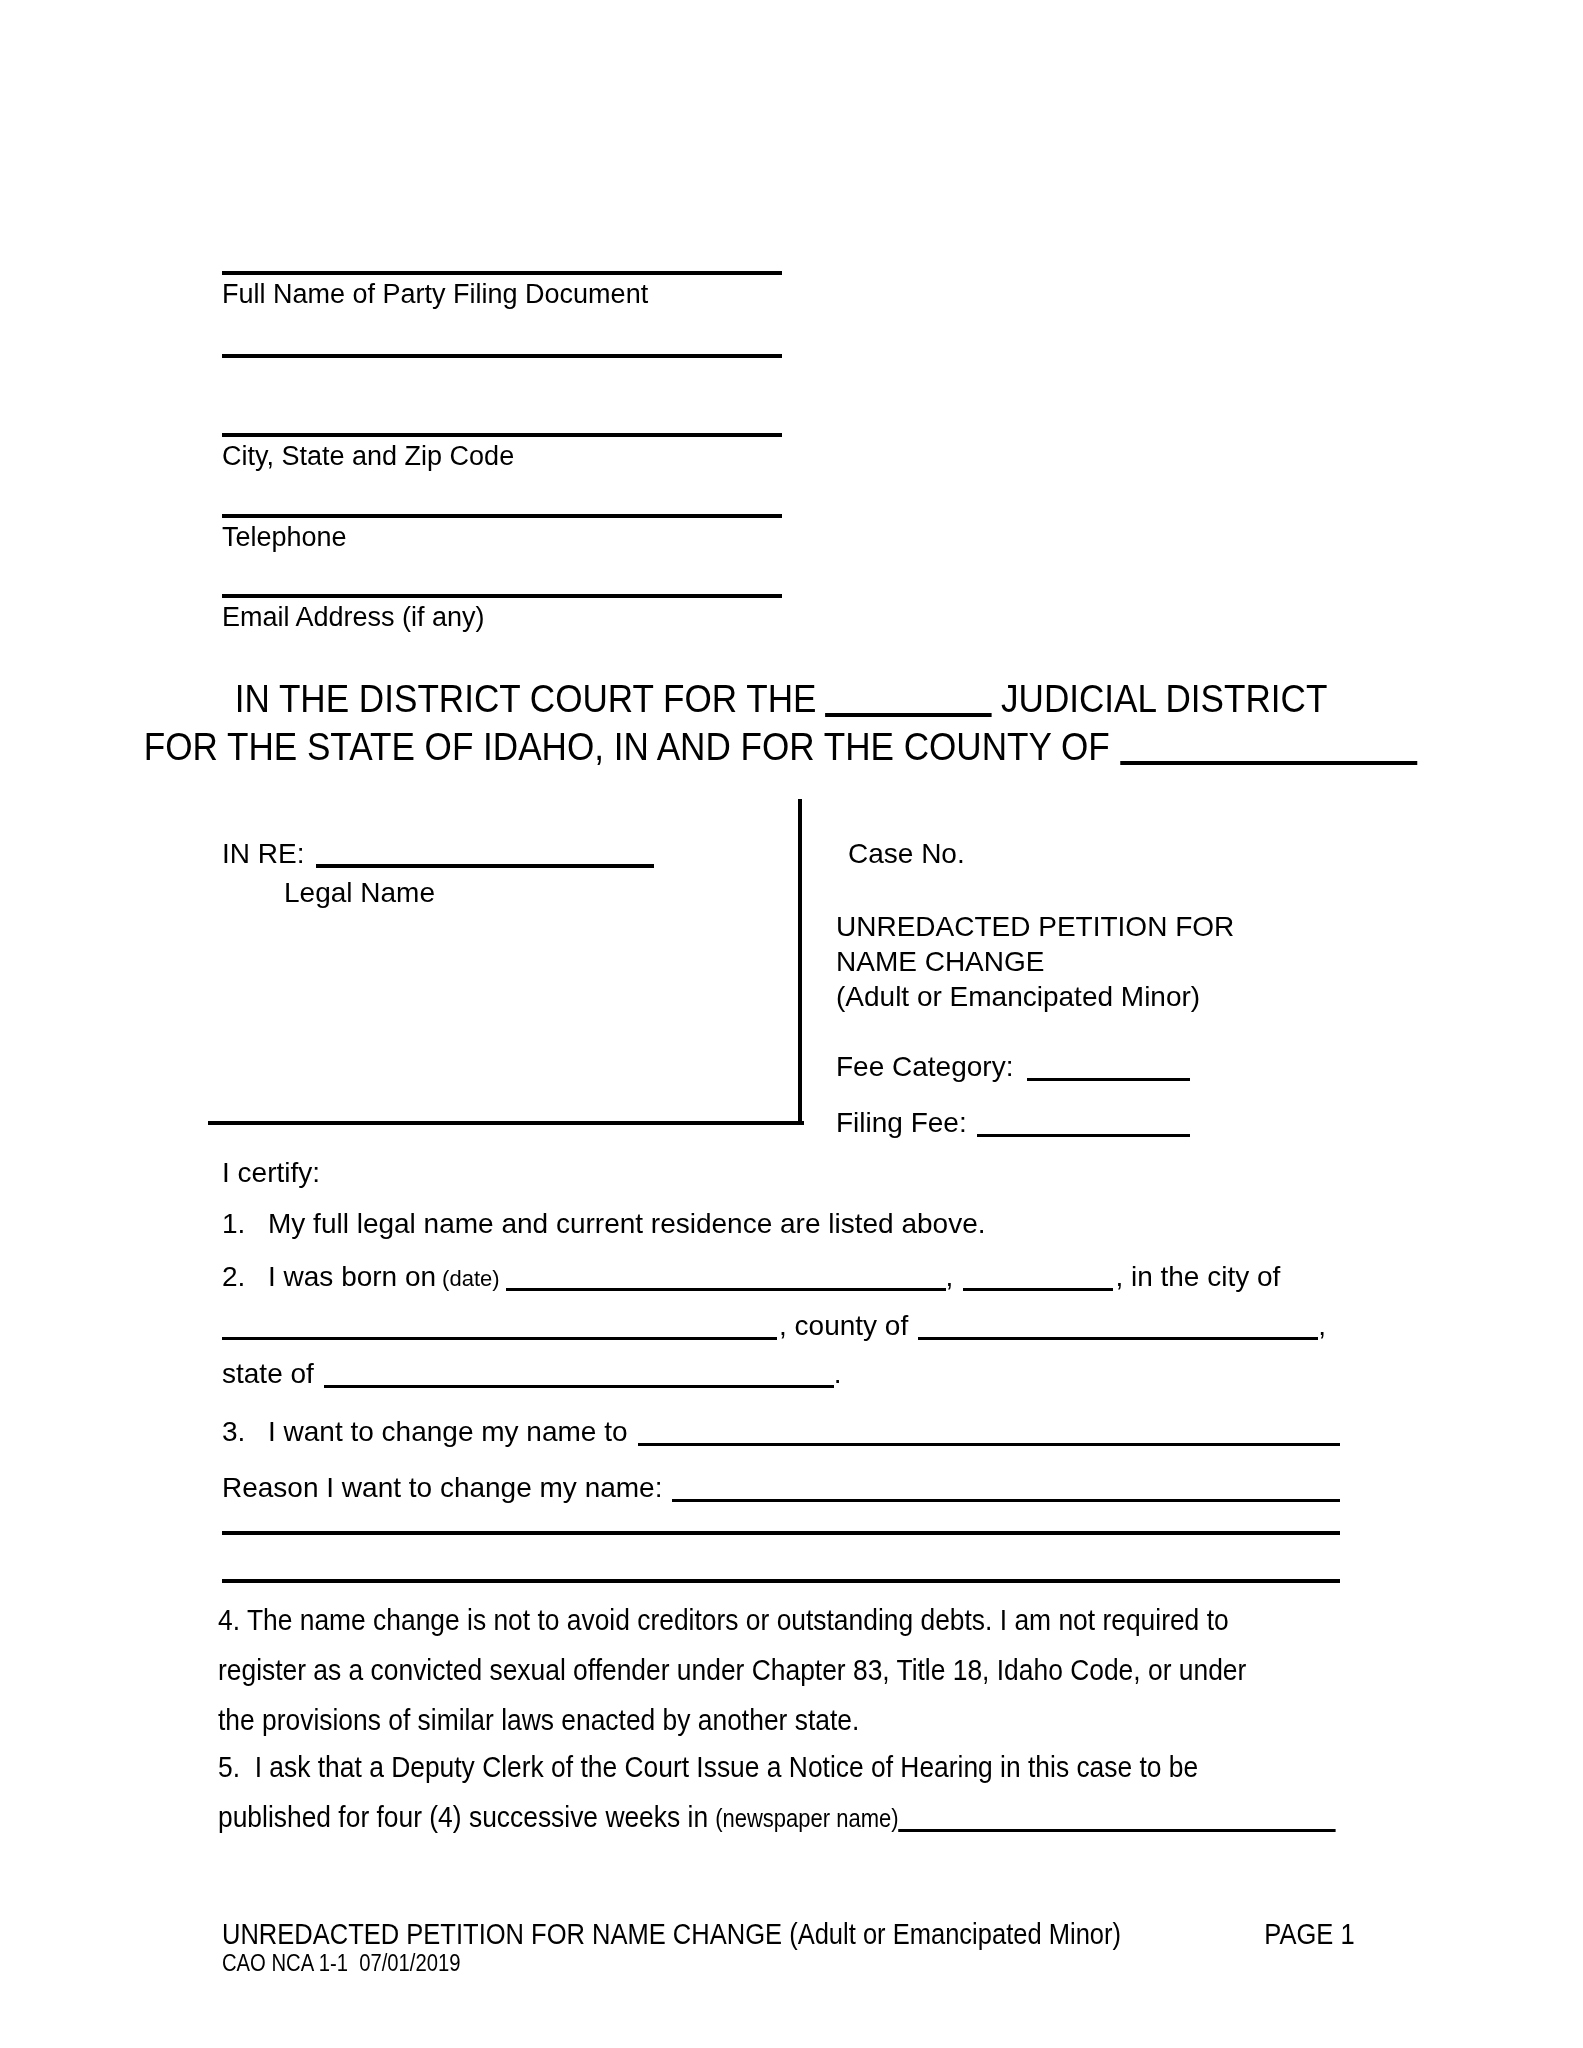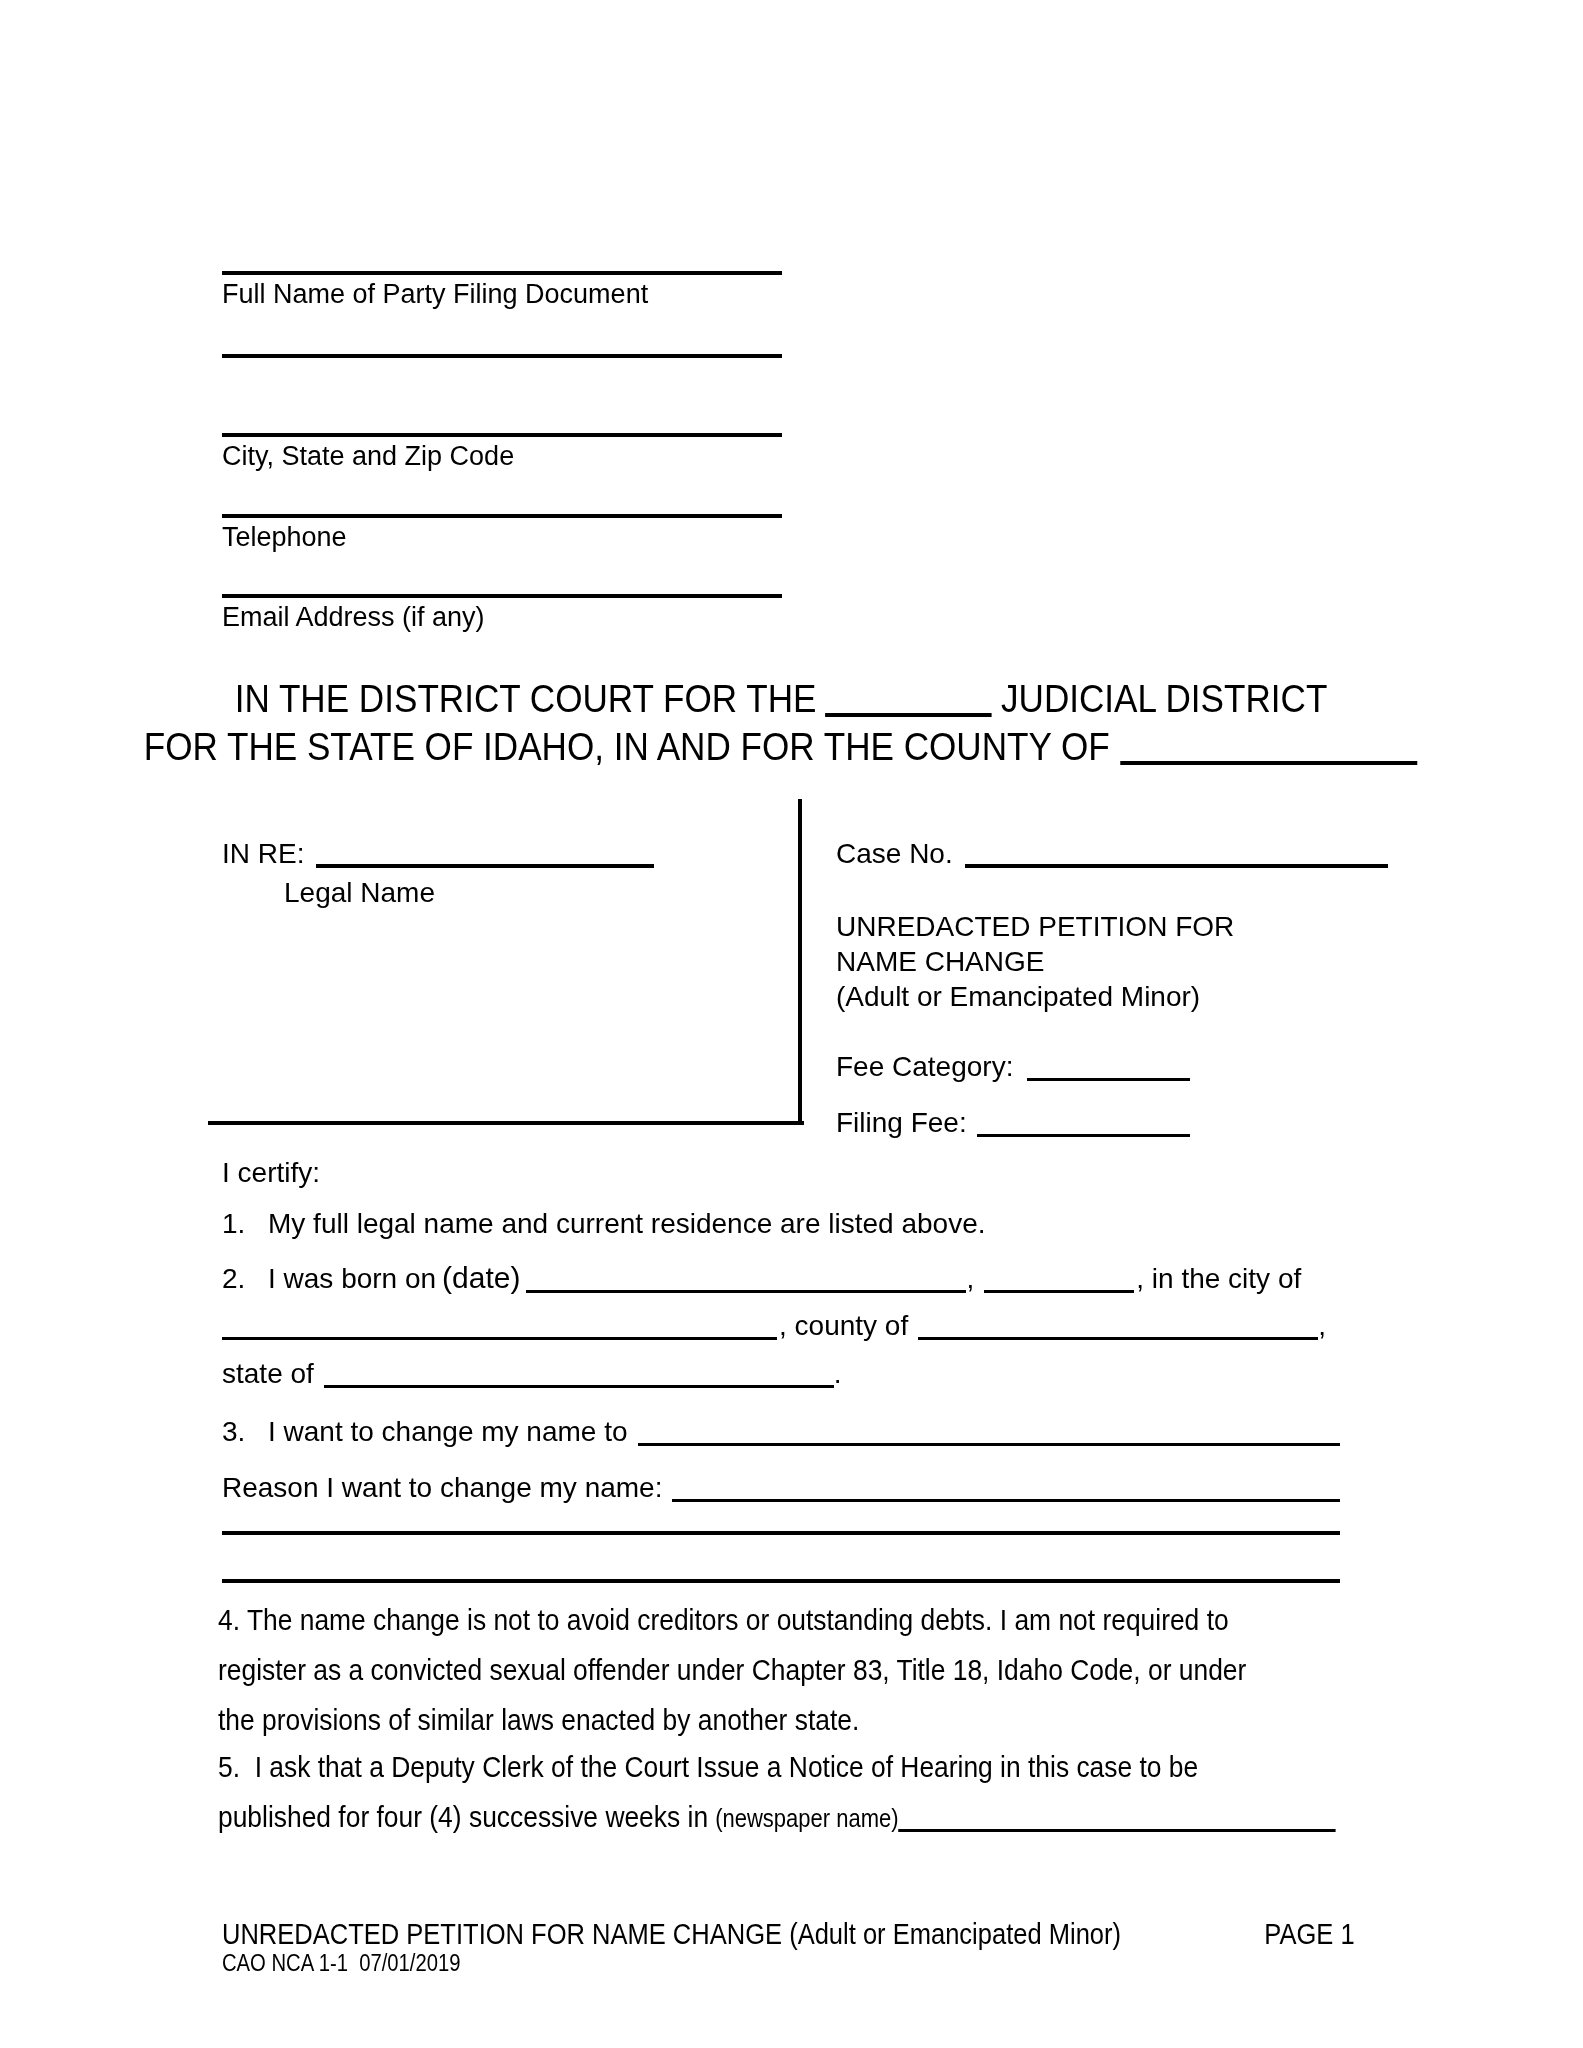--- a/index.html
+++ b/index.html
@@ -6,21 +6,21 @@
   .page{
     position:relative;
     width:1583px;height:2048px;
     background:#ffffff;
     font-family:Liberation Sans, sans-serif;
     color:#000;
     overflow:hidden;
   }
   .abs{position:absolute;}
   .t{font-size:28px;line-height:1.2;white-space:nowrap;}
-  .sm{font-size:30px;}
+  .sm{font-size:22px;}
   .fl{display:flex;align-items:baseline;}
   .num{display:inline-block;width:46px;flex:0 0 46px;}
   .ul{position:relative;top:5px;height:0;border-bottom:3px solid #000;display:inline-block;}
   .ulg{flex:1 1 auto;}
   .hr{position:absolute;border-top:4px solid #000;}
   .vr{position:absolute;width:4px;background:#000;}
   .cond{transform:scaleX(0.88);transform-origin:0 50%;font-size:30px;}
   .cond-r{transform:scaleX(0.88);transform-origin:100% 50%;}
   .cond-c{display:inline-flex;align-items:baseline;transform:scaleX(0.90);transform-origin:50% 50%;}
   .hcenter{left:222px;width:1118px;display:flex;justify-content:center;font-size:39px;white-space:nowrap;}
@@ -64,21 +64,21 @@
 
   <div class="abs t fl" style="left:222px;top:837px;width:432px;">
     <span>IN RE:</span>
     <span class="ul ulg" style="margin-left:12px;border-bottom-width:4px;"></span>
   </div>
   <div class="abs t" style="left:284px;top:876px;">Legal Name</div>
 
   <div class="vr" style="left:798px;top:799px;height:326px;"></div>
   <div class="hr" style="left:208px;top:1121px;width:596px;"></div>
 
-  <div class="abs t fl cap-right" style="top:837px;width:552px;">
+  <div class="abs t fl cap-right" style="top:837px;width:552px;flex-direction:column;">
     <span>Case No.</span>
     <span class="ul ulg" style="margin-left:12px;border-bottom-width:4px;"></span>
   </div>
 
   <div class="abs t cap-right" style="top:910px;">UNREDACTED PETITION FOR</div>
   <div class="abs t cap-right" style="top:945px;">NAME CHANGE</div>
   <div class="abs t cap-right" style="top:980px;">(Adult or Emancipated Minor)</div>
 
   <div class="abs t fl cap-right" style="top:1050px;width:354px;">
     <span>Fee Category:</span>

